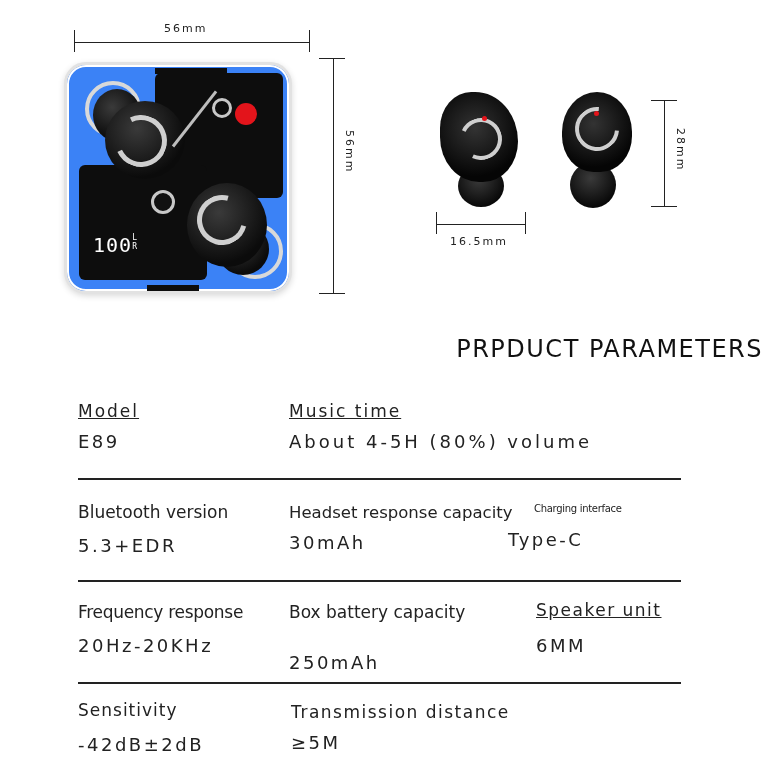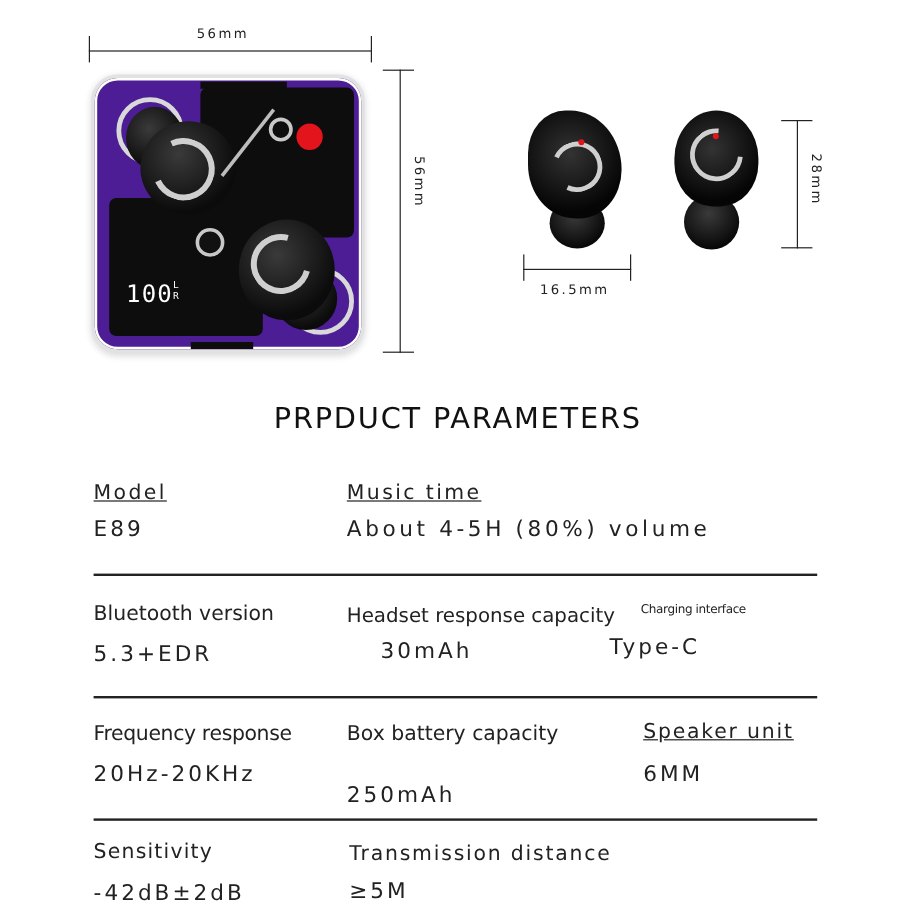--- a/index.html
+++ b/index.html
@@ -7,39 +7,39 @@
   body { position: relative; font-family: "DejaVu Sans", sans-serif; color: #1a1a1a; }
 
   
   .hline { position: absolute; height: 1px; background: #222; }
   .vline { position: absolute; width: 1px; background: #222; }
   .dim-label { position: absolute; font-size: 11px; letter-spacing: 2px; color: #222; white-space: nowrap; }
   .dim-label.vert { writing-mode: vertical-rl; }
 
   
   .case {
-    position: absolute; left: 76px; top: 62px; width: 228px; height: 232px;
-    border-radius: 22px; background: #4c1d95;
+    position: absolute; left: 64px; top: 62px; width: 228px; height: 232px;
+    border-radius: 22px; background: #3b82f6;
     border: 3px solid #e2e2e2;
     box-shadow: inset 0 0 0 2px #fff, 0 2px 6px rgba(0,0,0,0.15);
     overflow: hidden;
   }
   .blk { position: absolute; background: #0d0d0d; }
   .bud-case { position: absolute; border-radius: 50%; background: radial-gradient(circle at 40% 35%, #3a3a3a, #0b0b0b 70%); }
   .ring { position: absolute; border-radius: 50%; border: 5px solid #cfcfcf; border-right-color: transparent; }
   .ring-outline { position: absolute; border-radius: 50%; border: 4px solid #d9d9d9; }
   .red-dot { position: absolute; border-radius: 50%; background: #e3141b; }
   .display { position: absolute; font-family: "DejaVu Sans Mono", monospace; color: #fff; font-size: 20px; letter-spacing: 1px; }
   .display small { font-size: 8px; display: inline-block; line-height: 9px; vertical-align: top; }
 
   
   .earbud-body { position: absolute; background: radial-gradient(circle at 45% 40%, #333, #050505 70%); }
   .earbud-tip { position: absolute; border-radius: 50%; background: radial-gradient(circle at 45% 35%, #3a3a3a, #070707 75%); }
 
-  .title { position: absolute; left: 0; width: 763px; top: 335px; text-align: center; font-size: 24px; letter-spacing: 1.5px; color: #111; font-family: "DejaVu Sans", sans-serif; }
+  .title { position: absolute; left: 0; width: 763px; top: 335px; text-align: right; font-size: 24px; letter-spacing: 1.5px; color: #111; font-family: "DejaVu Sans", sans-serif; }
 
   .param-label { position: absolute; font-size: 17px; color: #222; white-space: nowrap; }
   .param-label.wide { letter-spacing: 2px; text-decoration: underline; }
   .param-value { position: absolute; font-size: 18px; color: #222; letter-spacing: 2.5px; white-space: nowrap; }
   .divider { position: absolute; left: 78px; width: 603px; height: 1.5px; background: #222; }
 </style>
 </head>
 <body>
 
 <div>
@@ -120,21 +120,21 @@
     <div class="param-value" style="left:78px; top:431px;">E89</div>
     <div class="param-label wide" style="left:289px; top:401px;">Music time</div>
     <div class="param-value" style="left:289px; top:431px; letter-spacing:3px;">About 4-5H (80%) volume</div>
   </div>
   <div class="divider" style="top:478px;"></div>
 
   <div>
     <div class="param-label" style="left:78px; top:502px;">Bluetooth version</div>
     <div class="param-value" style="left:78px; top:535px;">5.3+EDR</div>
     <div class="param-label" style="left:289px; top:503px; font-size:16.5px;">Headset response capacity</div>
-    <div class="param-value" style="left:289px; top:532px;margin-left:28px;">30mAh</div>
+    <div class="param-value" style="left:289px; top:532px;">30mAh</div>
     <div class="param-label" style="left:534px; top:503px; font-size:10px; letter-spacing:-0.3px;">Charging interface</div>
     <div class="param-value" style="left:508px; top:529px;">Type-C</div>
   </div>
   <div class="divider" style="top:580px;"></div>
 
   <div>
     <div class="param-label" style="left:78px; top:602px; letter-spacing:-0.3px;">Frequency response</div>
     <div class="param-value" style="left:78px; top:635px;">20Hz-20KHz</div>
     <div class="param-label" style="left:289px; top:602px;">Box battery capacity</div>
     <div class="param-value" style="left:289px; top:652px;">250mAh</div>

